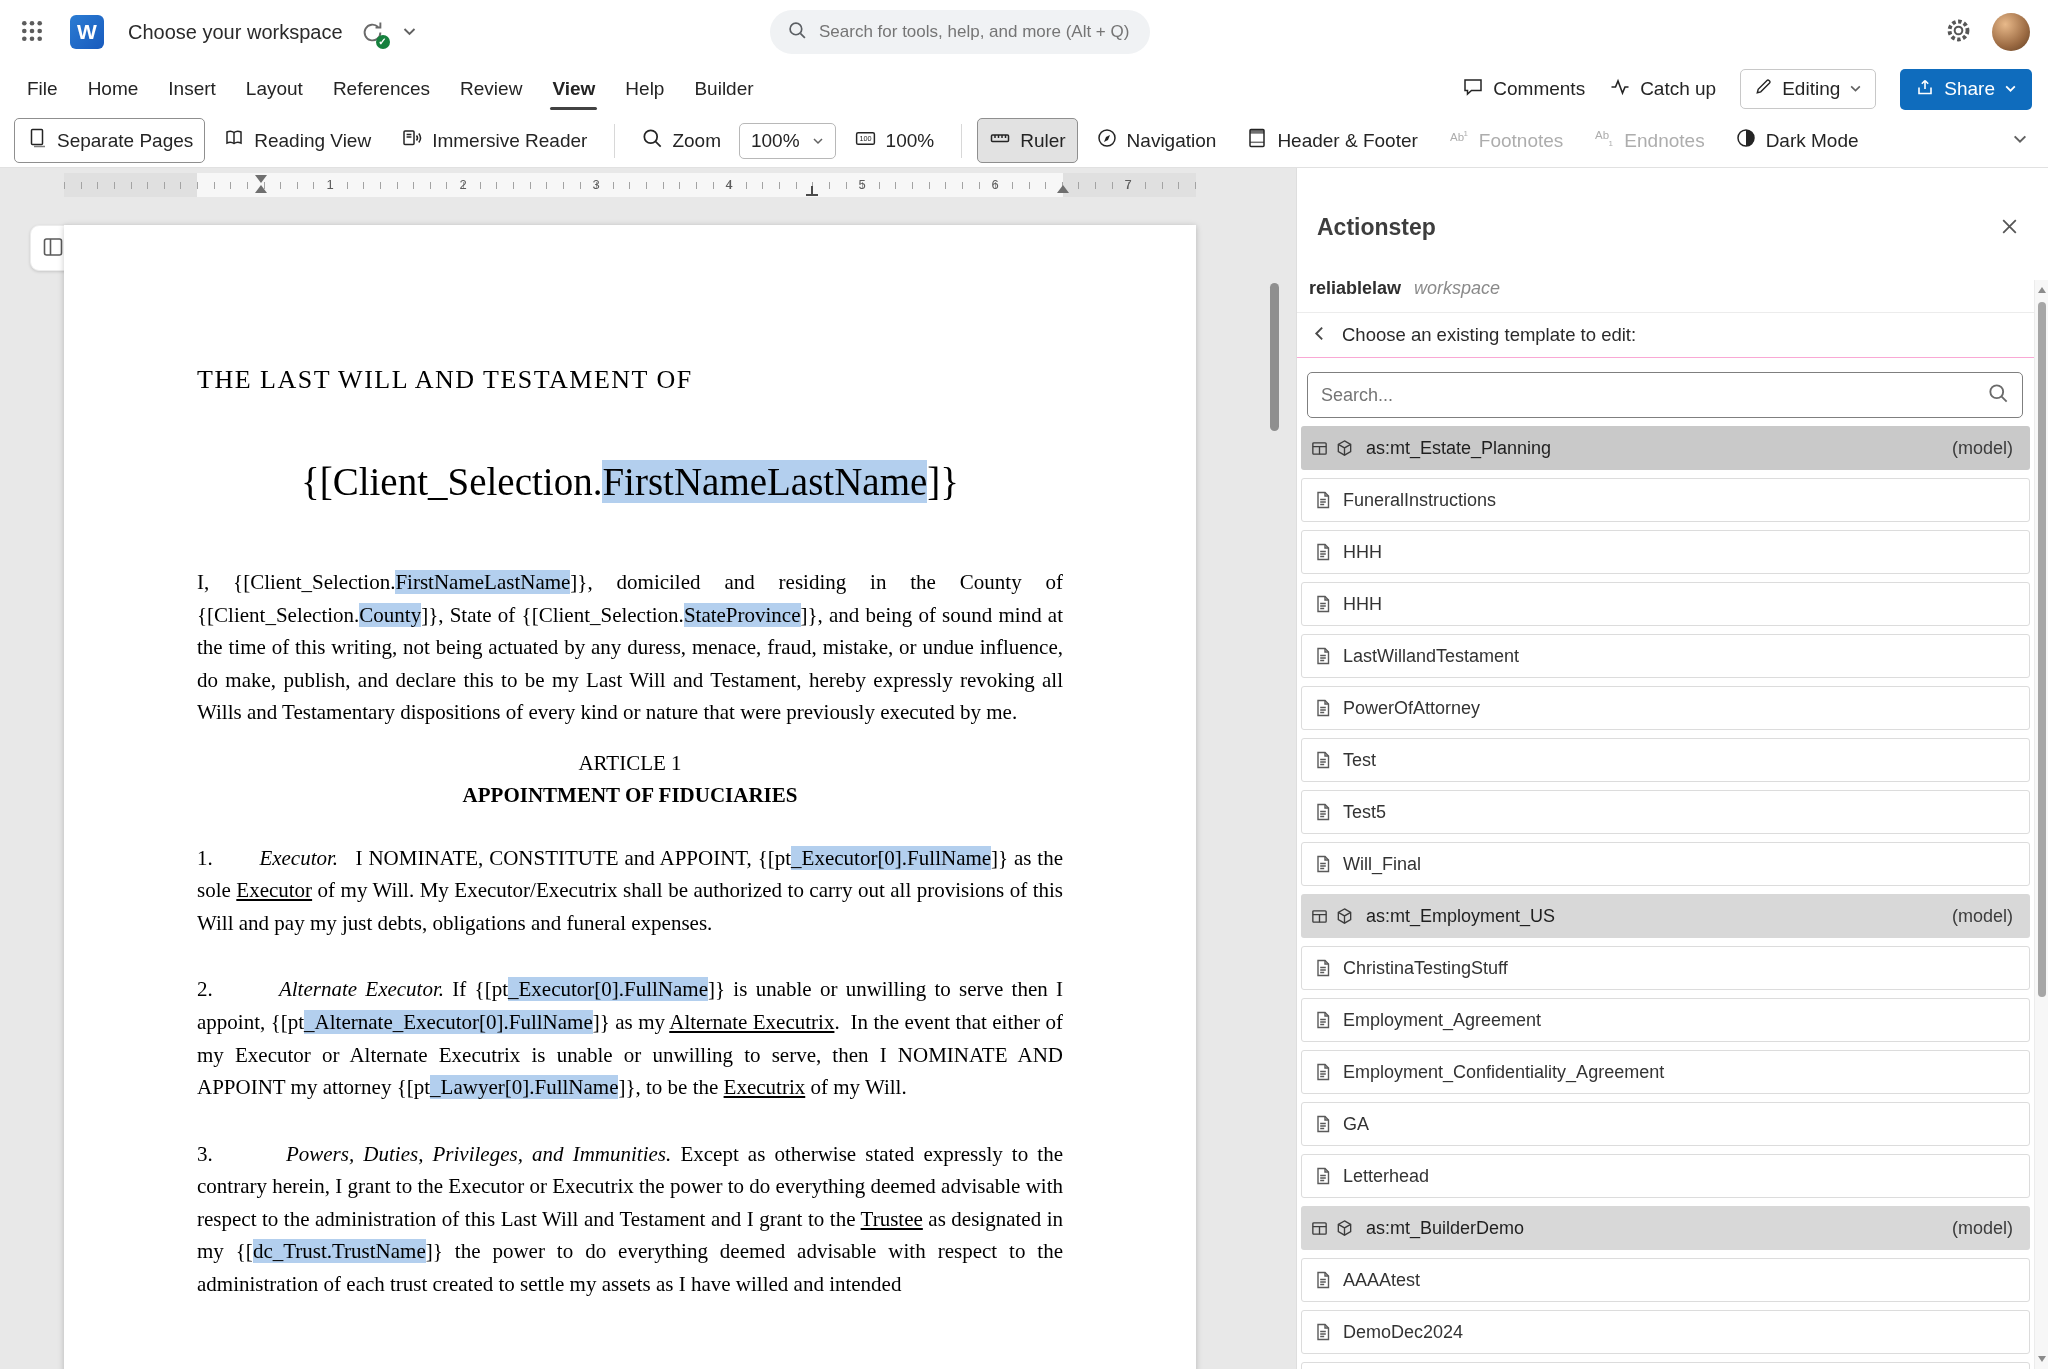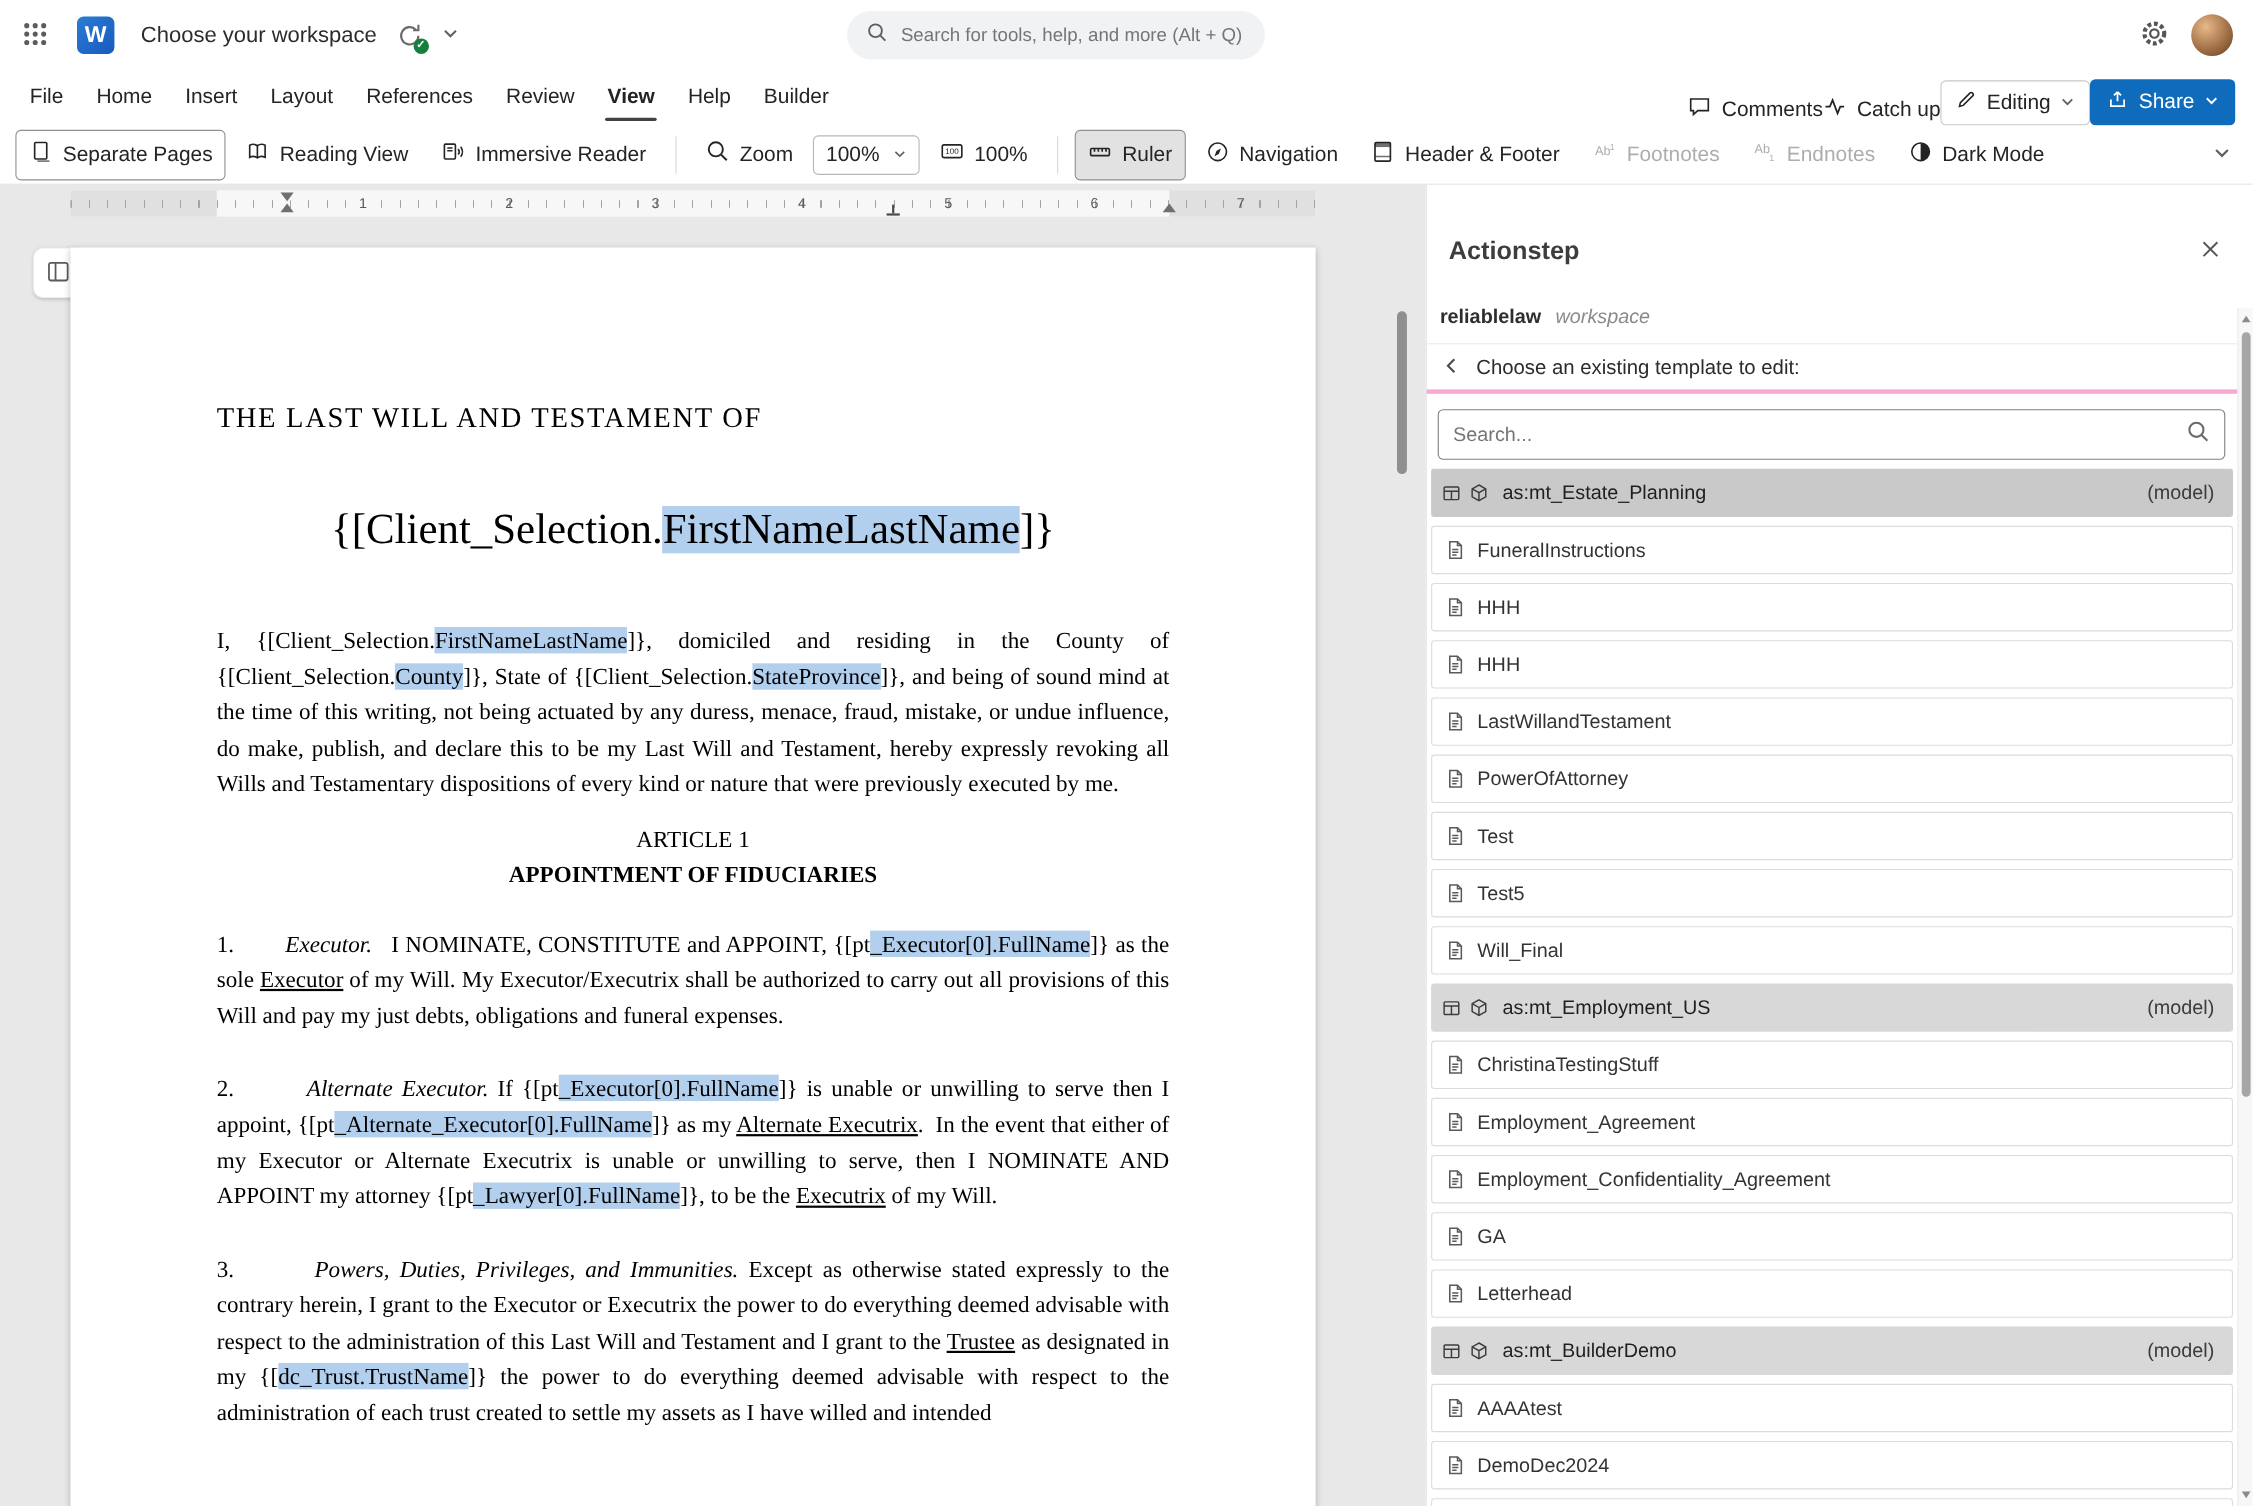--- a/index.html
+++ b/index.html
@@ -19,21 +19,21 @@
   .topbar-right{position:absolute;right:18px;top:0;height:64px;display:flex;align-items:center;gap:20px}
   .icon-btn{background:none;border:none;display:flex;align-items:center;justify-content:center}
   .avatar{width:38px;height:38px;border-radius:50%;background:radial-gradient(circle at 35% 30%,#e8b98a,#9c6b43 60%,#5f3d22);border:none}
 
   
   .menubar{position:absolute;left:0;top:64px;width:2048px;height:50px;display:flex;align-items:center}
   .tabs{display:flex;align-items:center;margin-left:12px}
   .tab{position:relative;padding:0 15px;font-size:19px;height:50px;line-height:50px;color:#242424;background:none;border:none}
   .tab.active{font-weight:700}
   .tab.active::after{content:"";position:absolute;left:13px;right:13px;bottom:4px;height:3px;border-radius:2px;background:#424242}
-  .menubar-right{position:absolute;right:16px;display:flex;align-items:flex-end;gap:0;height:50px}
+  .menubar-right{position:absolute;right:16px;display:flex;align-items:center;gap:24px;height:50px}
   .mb-btn{display:flex;align-items:center;gap:9px;font-size:19px;background:none;border:none;color:#242424}
   .editing-btn{border:1px solid #c8c8c8;border-radius:5px;padding:7px 13px}
   .share-btn{background:#0f6cbd;color:#fff;border:none;border-radius:5px;padding:8px 15px;display:flex;gap:9px;align-items:center;font-size:19px}
 
   
   .ribbon{position:absolute;left:0;top:114px;width:2048px;height:54px;background:#fff;border-bottom:1px solid #e1e1e1;display:flex;align-items:center;padding:0 14px;gap:6px}
   .rb{display:flex;align-items:center;gap:9px;padding:8px 11px;border-radius:5px;font-size:19px;color:#242424;background:none;border:1px solid transparent;white-space:nowrap}
   .rb.outlined{border-color:#8f8f8f}
   .rb.toggled{background:#e2e2e2;border-color:#8f8f8f}
   .rb.disabled{color:#adadad}
@@ -73,21 +73,21 @@
   .run-bu{font-weight:400;text-decoration:underline}
 
   
   .panel{position:absolute;left:1296px;top:168px;width:752px;height:1201px;background:#fff;border-left:1px solid #dedede}
   .panel-header{position:absolute;left:20px;right:28px;top:46px;display:flex;justify-content:space-between;align-items:center}
   .panel-title{font-size:23px;font-weight:600;color:#3d3d3d}
   .close-btn{background:none;border:none;display:flex}
   .workspace-line{position:absolute;left:12px;top:110px;font-size:18px}
   .ws-name{font-weight:700;color:#2e2e2e}
   .ws-word{font-style:italic;color:#8a8a8a;margin-left:8px}
-  .panel-subtitle-row{position:absolute;left:0;right:14px;top:144px;height:46px;border-top:1px solid #ececec;border-bottom:4px solid #f9a8d4;display:flex;align-items:center;padding:0 14px;gap:14px}
+  .panel-subtitle-row{position:absolute;left:0;right:14px;top:144px;height:46px;border-top:1px solid #ececec;border-bottom:1px solid #f9a8d4;display:flex;align-items:center;padding:0 14px;gap:14px}
   .subtitle-text{font-size:18.5px;color:#2b2b2b}
   .back-btn{background:none;border:none;display:flex}
   .panel-search{position:absolute;left:10px;top:204px;width:716px;height:46px;border:1px solid #7f7f7f;border-radius:5px;display:flex;align-items:center;padding:0 13px;background:#fff}
   .panel-search input{flex:1;border:none;outline:none;font-size:18px;color:#444;font-family:inherit}
   .tpl-list{position:absolute;left:0;top:258px;right:14px;bottom:0;overflow:hidden;padding:0 4px}
   .tpl-row{display:flex;align-items:center;height:44px;margin-bottom:8px;border-radius:3px;font-size:18px}
   .tpl-item{background:#fff;border:1px solid #dcdcdc;padding:0 11px;color:#333}
   .tpl-item .mi{color:#5a5a5a;display:flex}
   .tpl-model{background:#d8d8d8;padding:0 9px;color:#1f1f1f;gap:6px}
   .tpl-model.selected{background:#c9c9c9}

